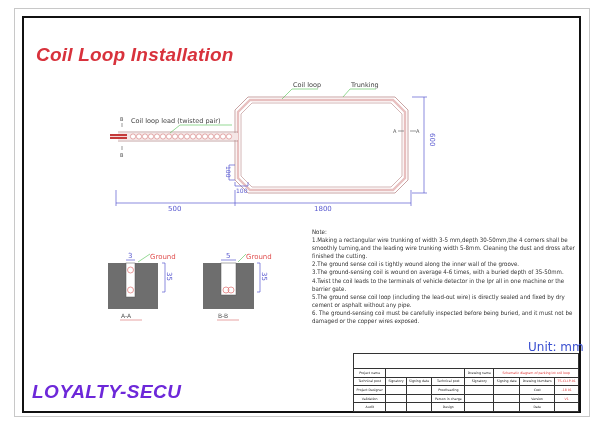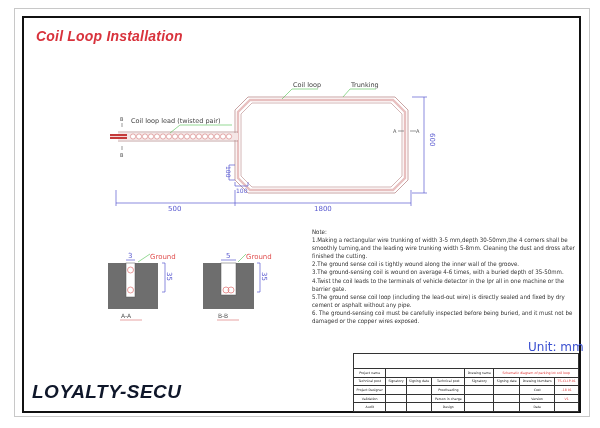--- a/index.html
+++ b/index.html
@@ -1,20 +1,20 @@
 <!DOCTYPE html>
 <html><head>
 <meta charset="utf-8">
 <style>
   html, body { margin:0; padding:0; background:#ffffff; }
   body { width:600px; height:428px; position:relative; overflow:hidden; font-family:"Liberation Sans", sans-serif; }
   .outer { position:absolute; left:14px; top:8px; width:574px; height:407px; border:1px solid #c8c8c8; background:#fff; }
   .frame { position:absolute; left:22px; top:16px; width:555px; height:393px; border:2px solid #111; background:#fff; }
-  .title { position:absolute; left:36px; top:28px; font-size:14px; font-weight:bold; font-style:italic; color:#d8323c; letter-spacing:0.2px; }
-  .brand { position:absolute; left:32px; top:381px; font-size:19px; font-weight:bold; font-style:italic; color:#0f172a; letter-spacing:0.5px; }
+  .title { position:absolute; left:36px; top:44px; font-size:19px; font-weight:bold; font-style:italic; color:#d8323c; letter-spacing:0.2px; }
+  .brand { position:absolute; left:32px; top:381px; font-size:19px; font-weight:bold; font-style:italic; color:#6d28d9; letter-spacing:0.5px; }
   svg.draw { position:absolute; left:0; top:0; }
   .cad { font-family:"DejaVu Sans", sans-serif; }
   .note { position:absolute; left:312px; top:228px; width:268px; font-family:"DejaVu Sans Condensed","DejaVu Sans", sans-serif; font-size:6.1px; line-height:8.1px; color:#333; }
   .note p { margin:0; }
   .unit { position:absolute; left:528px; top:340px; font-size:12px; color:#3a4fd0; font-family:"DejaVu Sans", sans-serif; }
   table.tb { position:absolute; left:353px; top:353px; width:226px; border-collapse:collapse; font-family:"DejaVu Sans", sans-serif; font-size:3.2px; color:#222; }
   table.tb td { border:0.6px solid #333; height:7.6px; padding:0 1px; text-align:center; white-space:nowrap; overflow:hidden; }
   table.tb td.red { color:#e03838; }
   table.tb tr.blank td { height:14px; }
 </style>

